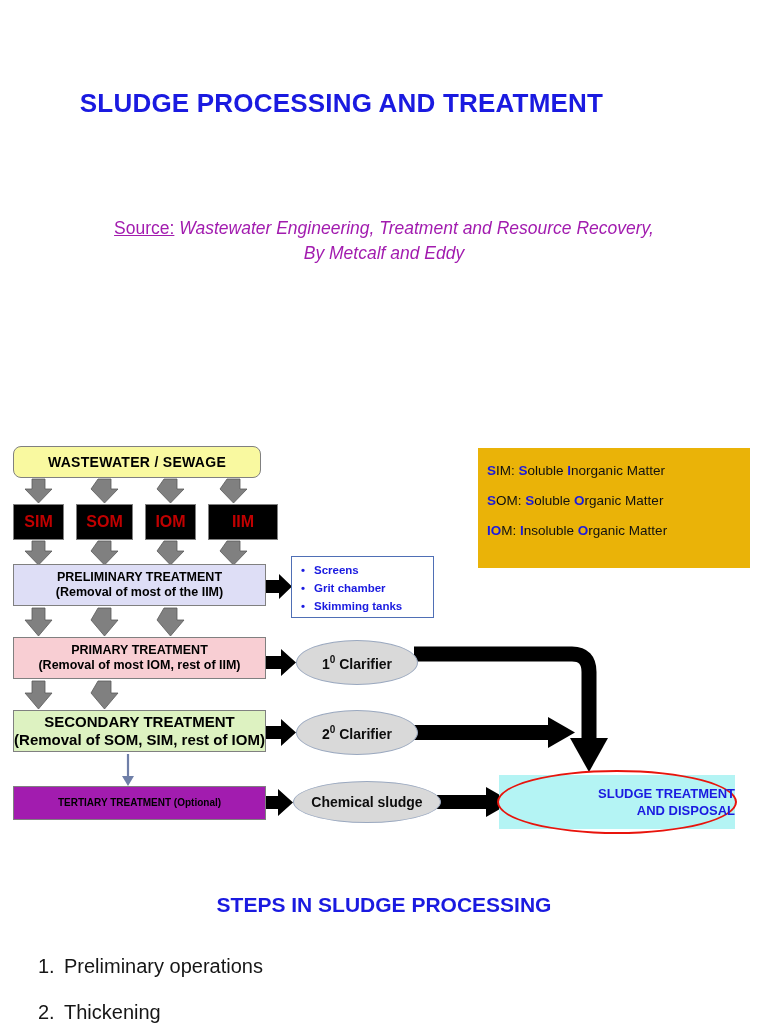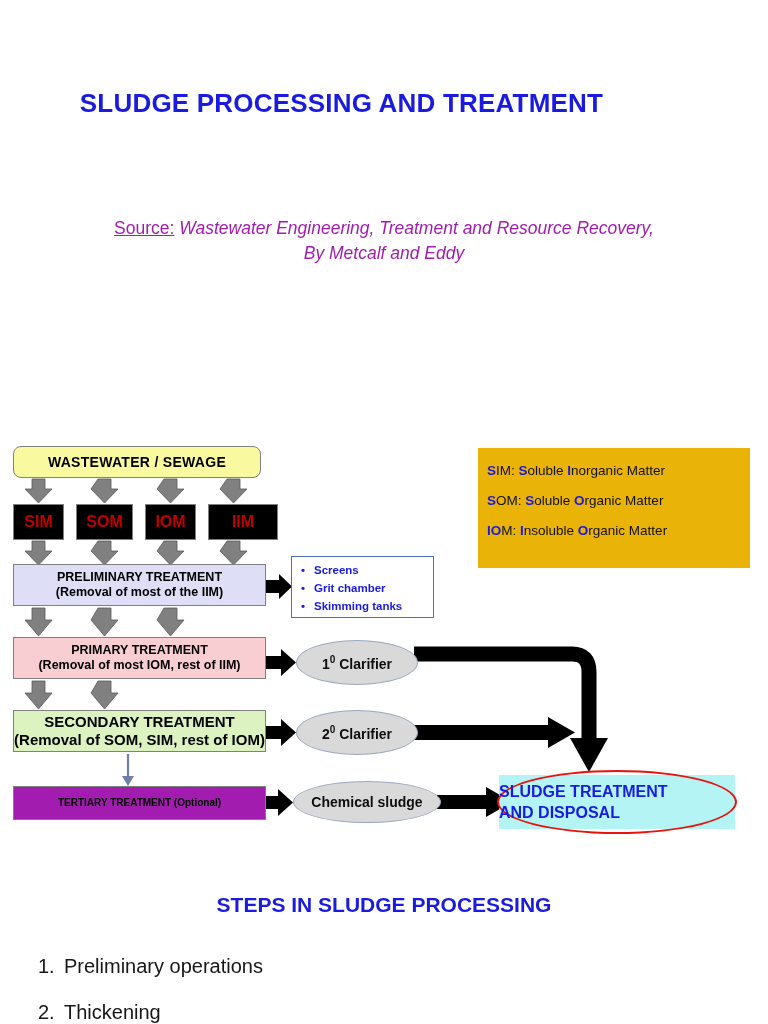--- a/index.html
+++ b/index.html
@@ -197,24 +197,24 @@
     box-sizing: border-box;
     border: 2.5px solid #e8140c;
     border-radius: 50%;
     background: transparent;
   }
   .sludge-text {
     position: absolute;
     left: 499px; top: 780px; width: 236px; height: 46px;
     display: flex;
     flex-direction: column;
-    align-items: flex-start;
+    align-items: flex-end;
     justify-content: center;
     text-align: center;
-    font-size: 16px;
+    font-size: 13px;
     font-weight: bold;
     color: #1a1ae0;
     line-height: 1.3;
   }
 </style>
 </head>
 <body>
 
 <div class="slide-title">SLUDGE PROCESSING AND TREATMENT</div>
 

